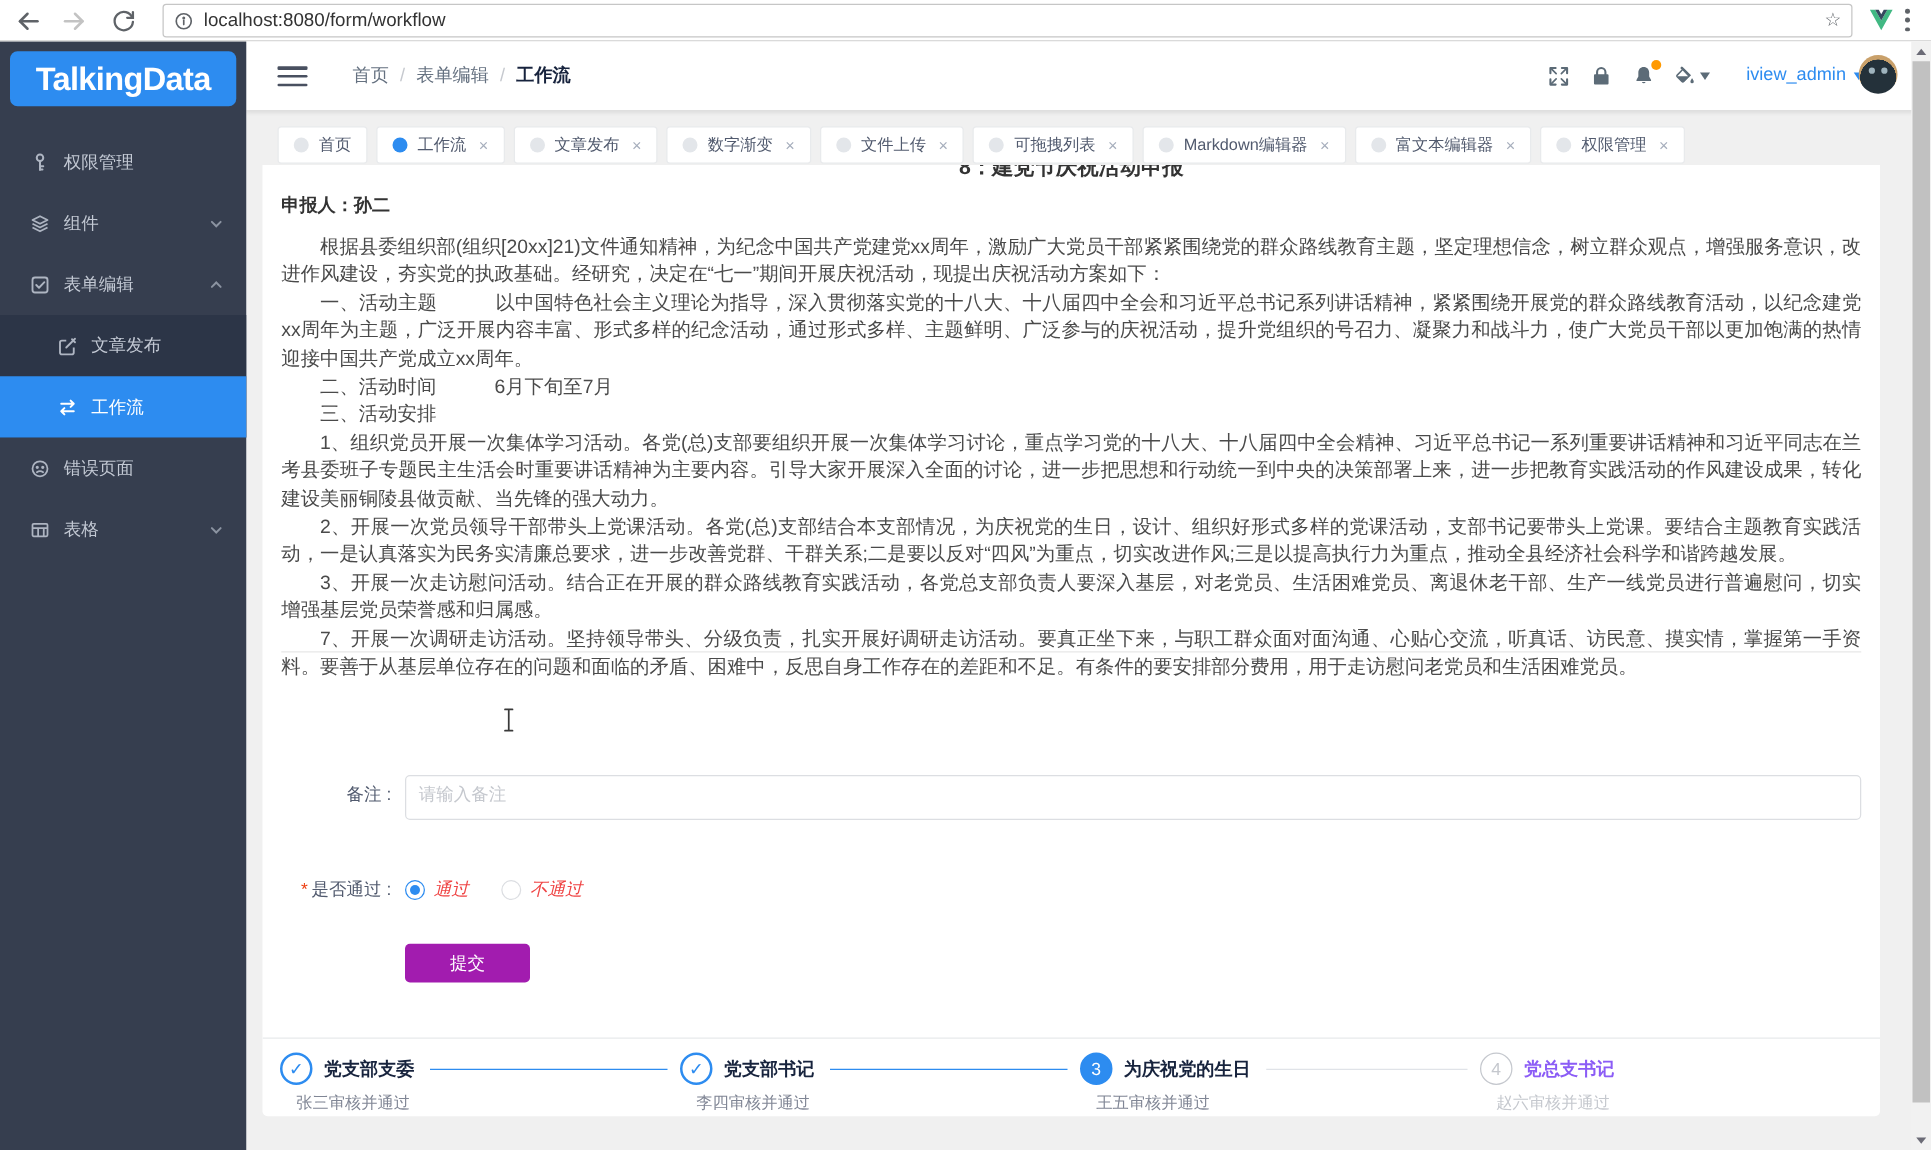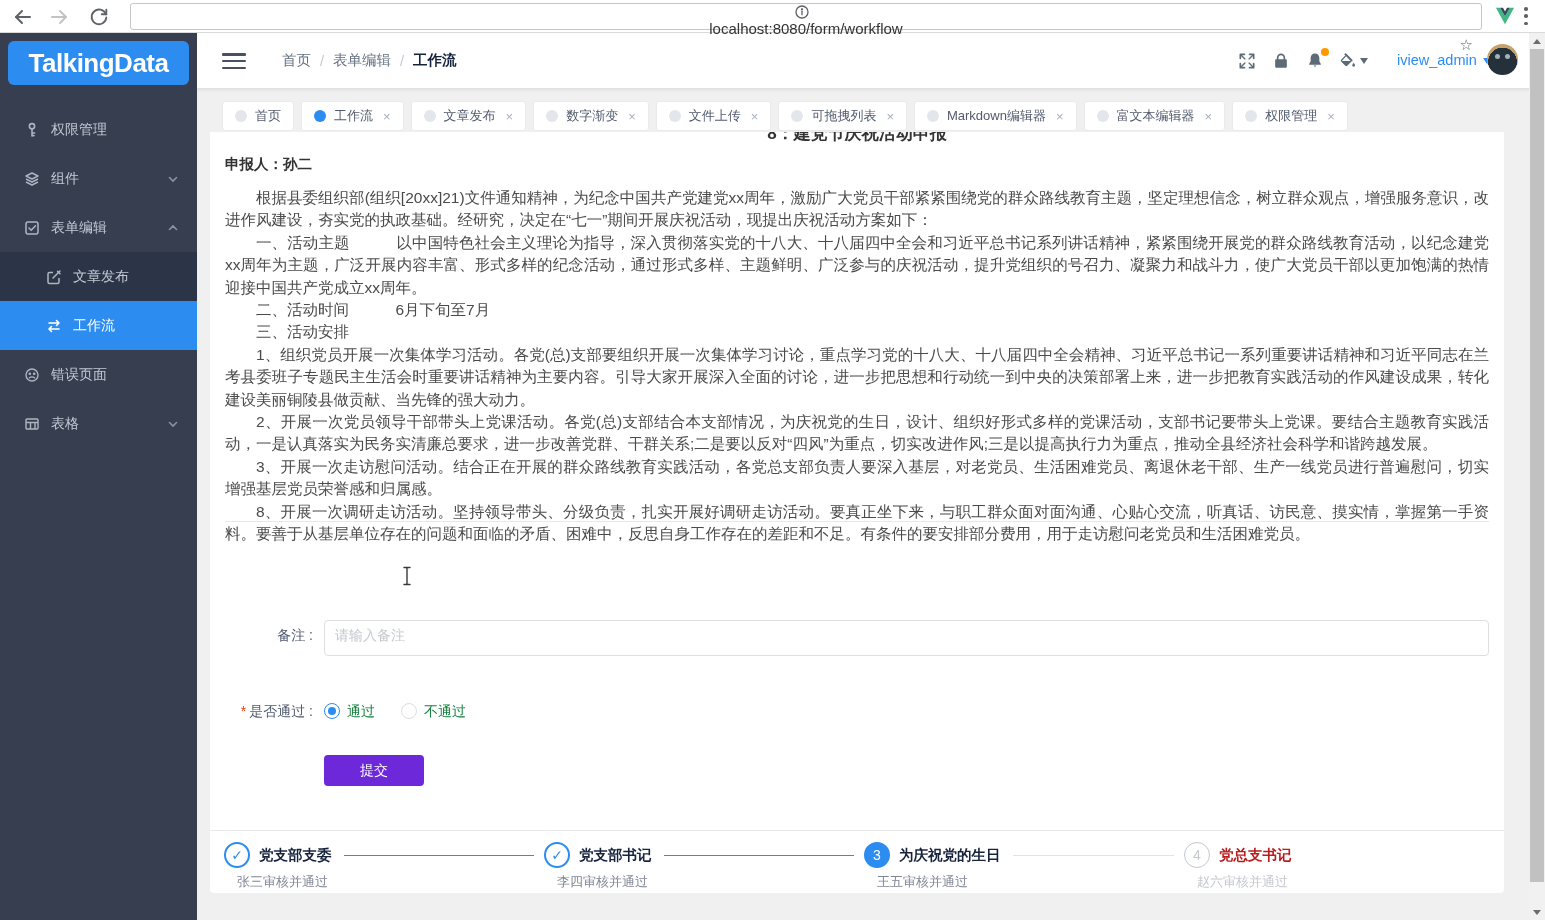--- a/index.html
+++ b/index.html
@@ -8,21 +8,21 @@
     width:1545px; height:920px; overflow:hidden; position:relative;
     font-family:"Liberation Sans","DejaVu Sans",sans-serif;
     background:#f0f0f0;
   }
   svg { display:block; }
 
   
   .browser-bar { position:absolute; left:0; top:0; width:1545px; height:33px; background:#fff; border-bottom:1px solid #dadada; z-index:50; }
   .b-icon { position:absolute; top:5px; width:24px; height:24px; color:#5f6368; }
   .b-icon.disabled { color:#c3c3c3; }
-  .omnibox { position:absolute; left:90px; top:3px; width:1392px; height:27px; background:#fff; border:1px solid #c6c6c6; border-radius:3px; display:flex; align-items:center; padding:0 8px;flex-direction:column; }
+  .omnibox { position:absolute; left:90px; top:3px; width:1392px; height:27px; background:#fff; border:1px solid #c6c6c6; border-radius:3px; display:flex; align-items:center; padding:0 8px; }
   .omni-info { width:16px; height:16px; color:#5f6368; margin-right:8px; flex:none; }
   .omni-url { font-size:15px; color:#333; white-space:nowrap; }
   .omni-star { margin-left:auto; color:#5f6368; font-size:15px; line-height:1; }
   .vue-logo { position:absolute; left:1494px; top:6px; width:22px; height:20px; }
   .dots-menu { position:absolute; left:1524px; top:7px; width:4px; height:18px; display:flex; flex-direction:column; justify-content:space-between; align-items:center; }
   .dots-menu i { width:3.5px; height:3.5px; border-radius:50%; background:#5f6368; }
 
   
   .sidebar { position:absolute; left:0; top:33px; width:197px; height:887px; background:#363e4f; z-index:10; }
   .logo { margin:8px auto 4px; width:181px; height:44px; background:#2d8cf0; border-radius:6px; color:#fff; font-weight:bold; font-size:26px; text-align:center; line-height:44px; letter-spacing:-0.5px; }
@@ -78,38 +78,38 @@
   textarea.ta::placeholder { color:#c5c8ce; }
   textarea.ta.focused { border-color:#57a3f3; box-shadow:0 0 0 2px rgba(45,140,240,.2); }
   .text-caret { position:absolute; left:10px; top:7px; width:1px; height:17px; background:#222; }
   .ibeam { position:absolute; left:192px; top:434px; color:#3a3a3a; }
 
   .row-opinion { top:409px; } .row-opinion .ta { height:56px; }
   .row-remark  { top:488px; } .row-remark .ta { height:36px; }
   .row-pass { top:571px; align-items:center; }
   .row-pass .f-label { padding-top:0; }
   .radio-group { display:flex; align-items:center; gap:26px; }
-  .radio-item { display:flex; gap:7px; font-size:14px; color:#15803d; }
+  .radio-item { display:flex; align-items:center; gap:7px; font-size:14px; color:#ef4444;font-style:italic; }
   .radio { width:16px; height:16px; border-radius:50%; border:1px solid #dcdee2; background:#fff; position:relative; flex:none; }
   .radio.sel { border-color:#2d8cf0; }
   .radio.sel::after { content:""; position:absolute; left:3px; top:3px; width:8px; height:8px; border-radius:50%; background:#2d8cf0; }
 
-  .submit-btn { position:absolute; left:114px; top:623px; width:100px; height:31px; background:#6d28d9; border:none; border-radius:4px; color:#fff; font-size:14px; font-family:inherit; }
+  .submit-btn { position:absolute; left:114px; top:623px; width:100px; height:31px; background:#a21caf; border:none; border-radius:4px; color:#fff; font-size:14px; font-family:inherit; }
 
   
   .steps-footer { position:absolute; left:0; right:0; top:698px; height:63px; border-top:1px solid #e8eaec; }
   .step { position:absolute; top:11px; width:320px; }
   .step.last { width:220px; }
   .shead { display:flex; align-items:center; }
   .scircle { width:26px; height:26px; border-radius:50%; flex:none; display:flex; align-items:center; justify-content:center; font-size:14px; margin-right:9px; }
   .scircle.finish { border:2px solid #2d8cf0; color:#2d8cf0; background:#fff; font-weight:bold; }
   .scircle.process { background:#2d8cf0; color:#fff; border:2px solid #2d8cf0; }
   .scircle.wait { border:1px solid #c5c8ce; color:#c5c8ce; background:#fff; }
   .stitle { font-size:14.5px; font-weight:bold; color:#17233d; white-space:nowrap; }
-  .stitle.wait { color:#b91c1c; }
+  .stitle.wait { color:#8b5cf6; }
   .sline { flex:1; height:1px; margin:0 10px 0 12px; }
   .sline.blue { background:#2d8cf0; }
   .sline.gray { background:#e0e3e8; }
   .sdesc { margin:5px 0 0 13px; font-size:13px; color:#808695; }
   .sdesc.wait { color:#c5c8ce; }
   .step1 { left:14px; } .step2 { left:334px; } .step3 { left:654px; } .step4 { left:974px; }
 
   
   .scrollbar { position:absolute; right:0; top:33px; width:16px; height:887px; background:#f1f1f1; z-index:60; }
   .sb-arrow { position:absolute; left:0; width:16px; height:16px; display:flex; align-items:center; justify-content:center; }
@@ -364,21 +364,21 @@
       <h2 class="doc-title">8：建党节庆祝活动申报</h2>
       <div class="applicant">申报人：孙二</div>
       <div class="para">
         <p>根据县委组织部(组织[20xx]21)文件通知精神，为纪念中国共产党建党xx周年，激励广大党员干部紧紧围绕党的群众路线教育主题，坚定理想信念，树立群众观点，增强服务意识，改进作风建设，夯实党的执政基础。经研究，决定在“七一”期间开展庆祝活动，现提出庆祝活动方案如下：</p>
         <p>一、活动主题　　　以中国特色社会主义理论为指导，深入贯彻落实党的十八大、十八届四中全会和习近平总书记系列讲话精神，紧紧围绕开展党的群众路线教育活动，以纪念建党xx周年为主题，广泛开展内容丰富、形式多样的纪念活动，通过形式多样、主题鲜明、广泛参与的庆祝活动，提升党组织的号召力、凝聚力和战斗力，使广大党员干部以更加饱满的热情迎接中国共产党成立xx周年。</p>
         <p>二、活动时间　　　6月下旬至7月</p>
         <p>三、活动安排</p>
         <p>1、组织党员开展一次集体学习活动。各党(总)支部要组织开展一次集体学习讨论，重点学习党的十八大、十八届四中全会精神、习近平总书记一系列重要讲话精神和习近平同志在兰考县委班子专题民主生活会时重要讲话精神为主要内容。引导大家开展深入全面的讨论，进一步把思想和行动统一到中央的决策部署上来，进一步把教育实践活动的作风建设成果，转化建设美丽铜陵县做贡献、当先锋的强大动力。</p>
         <p>2、开展一次党员领导干部带头上党课活动。各党(总)支部结合本支部情况，为庆祝党的生日，设计、组织好形式多样的党课活动，支部书记要带头上党课。要结合主题教育实践活动，一是认真落实为民务实清廉总要求，进一步改善党群、干群关系;二是要以反对“四风”为重点，切实改进作风;三是以提高执行力为重点，推动全县经济社会科学和谐跨越发展。</p>
         <p>3、开展一次走访慰问活动。结合正在开展的群众路线教育实践活动，各党总支部负责人要深入基层，对老党员、生活困难党员、离退休老干部、生产一线党员进行普遍慰问，切实增强基层党员荣誉感和归属感。</p>
-        <p>8、开展一次调研走访活动。坚持领导带头、分级负责，扎实开展好调研走访活动。要真正坐下来，与职工群众面对面沟通、心贴心交流，听真话、访民意、摸实情，掌握第一手资料。要善于从基层单位存在的问题和面临的矛盾、困难中，反思自身工作存在的差距和不足。有条件的要安排部分费用，用于走访慰问老党员和生活困难党员。</p>
+        <p>7、开展一次调研走访活动。坚持领导带头、分级负责，扎实开展好调研走访活动。要真正坐下来，与职工群众面对面沟通、心贴心交流，听真话、访民意、摸实情，掌握第一手资料。要善于从基层单位存在的问题和面临的矛盾、困难中，反思自身工作存在的差距和不足。有条件的要安排部分费用，用于走访慰问老党员和生活困难党员。</p>
       </div>
     </div>
 
     <div class="divider"></div>
 
 
     <span class="ibeam">
       <svg viewBox="0 0 10 20" width="10" height="20" fill="none" stroke="currentColor" stroke-width="1.4" stroke-linecap="round">
           <path d="M2 1.5h6M5 1.5v17M2 18.5h6"></path>
         </svg>

